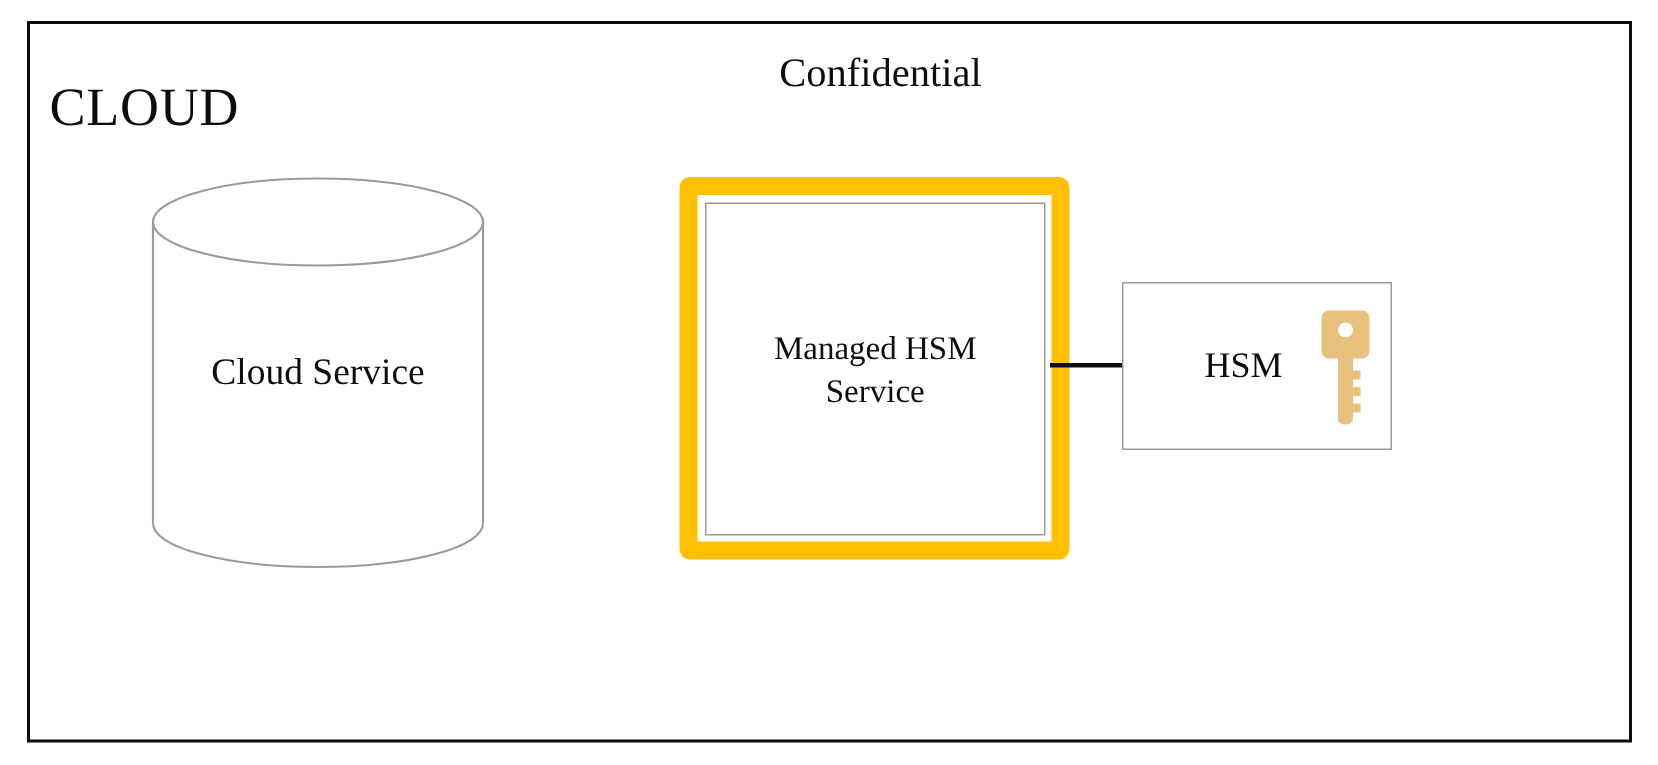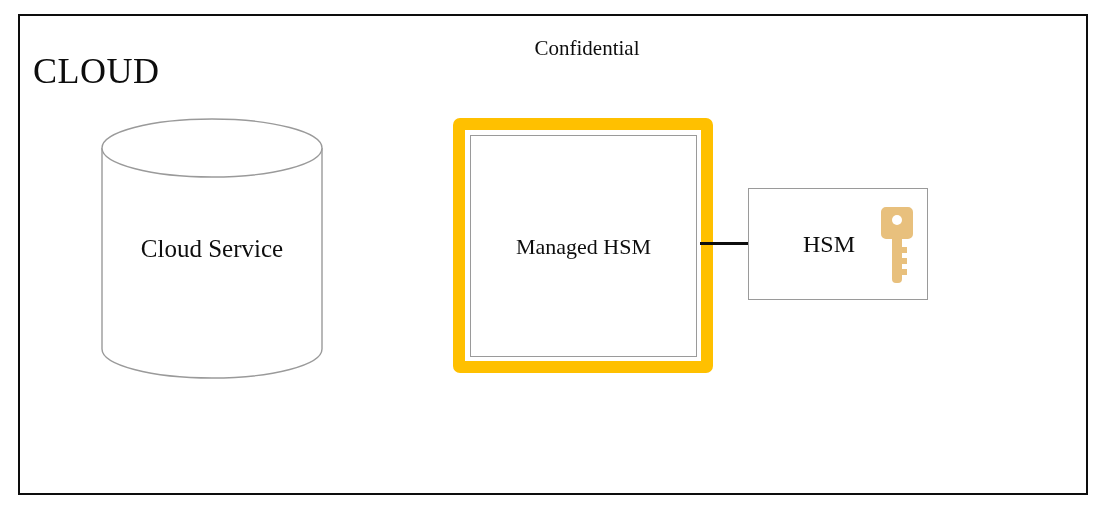--- a/index.html
+++ b/index.html
@@ -79,21 +79,21 @@
     white-space: nowrap;
   }
 
   
   .cc-caption {
     position: absolute;
     left: 437px;
     top: 31px;
     width: 300px;
     text-align: center;
-    font-size: 21px;
+    font-size: 27px;
     line-height: 34px;
     color: #0d0d0d;
   }
 
   
   .enclave {
     position: absolute;
     left: 453px;
     top: 118px;
     width: 260px;
@@ -194,20 +194,21 @@
 
   <div class="cc-caption">
     <div>Confidential</div>
   </div>
 
   <div class="enclave"></div>
 
   <div class="hsm-service-box">
     <div class="hsm-service-label">
       <div>Managed HSM</div>
+      <div>Service</div>
     </div>
   </div>
 
   <div class="connector"></div>
 
   <div class="hsm-box">
     <div class="hsm-label">HSM</div>
     <div class="key-icon">
       <svg viewBox="0 0 34 78" xmlns="http://www.w3.org/2000/svg">
         <path d="M6,1 h22 a5,5 0 0 1 5,5 v22 a5,5 0 0 1 -5,5 h-6 v8 h5 v6 h-5 v5 h5 v6 h-5 v5 h5 v6 h-5 v4 a4,4 0 0 1 -4,4 h-2 a4,4 0 0 1 -4,-4 v-40 h-6 a5,5 0 0 1 -5,-5 v-22 a5,5 0 0 1 5,-5 z" fill="#E8C07D"></path>

